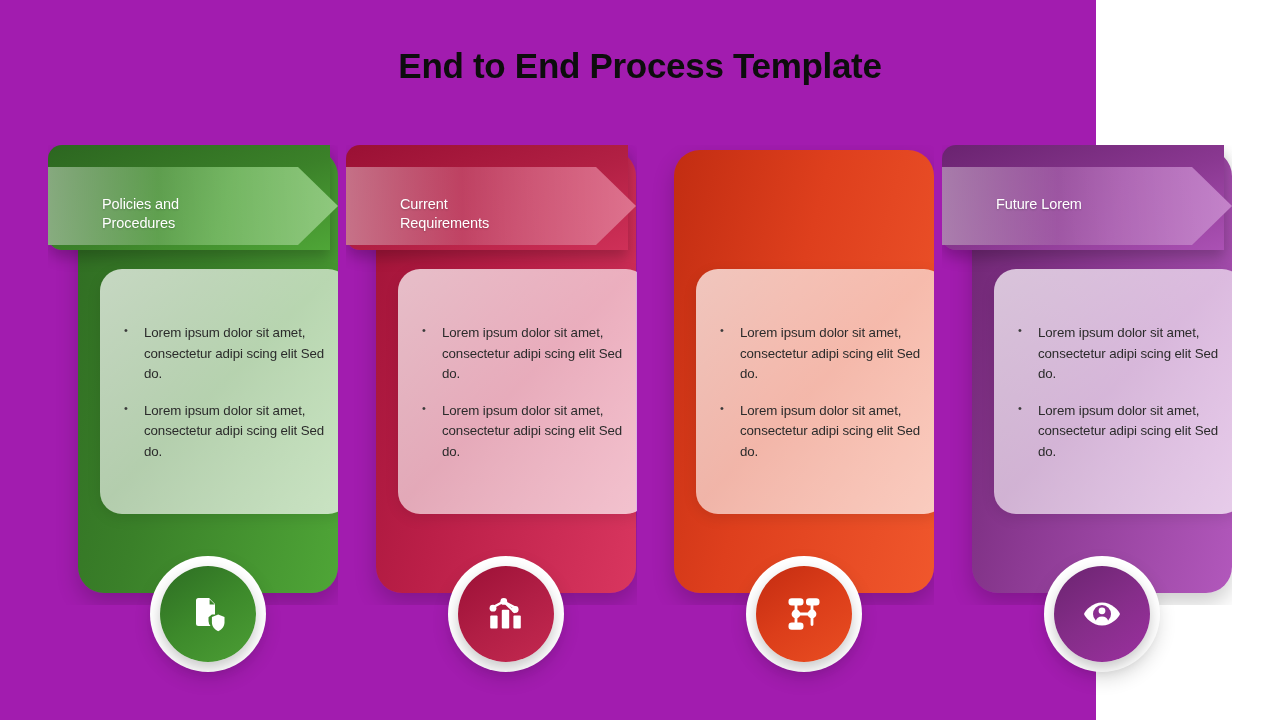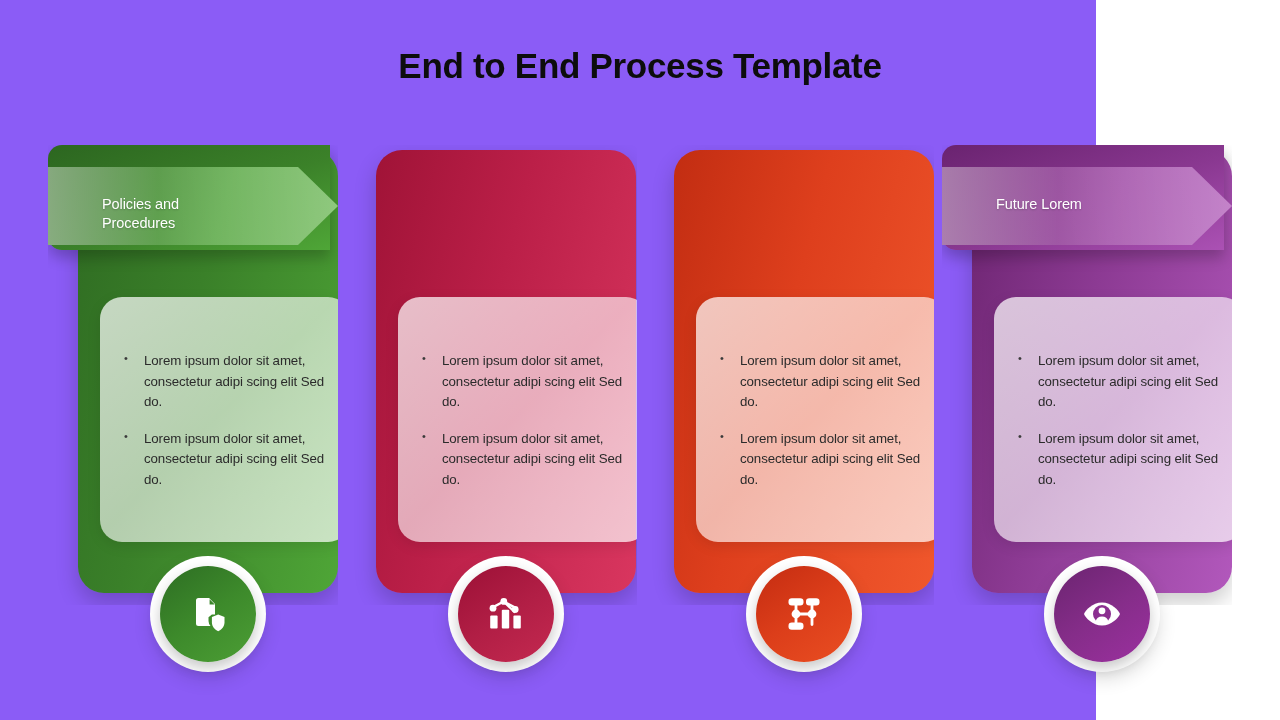--- a/index.html
+++ b/index.html
@@ -2,21 +2,21 @@
 <html><head>
 <meta charset="utf-8">
 <style>
   * { box-sizing: border-box; margin: 0; padding: 0; }
   html, body {
     width: 1280px; height: 720px;
     background: #ffffff;
     font-family: "Liberation Sans", sans-serif;
     overflow: hidden;
   }
-  .stage { position: relative; width: 1096px; height: 720px; background: #8b5cf6; }
+  .stage { position: relative; width: 1096px; height: 720px; background: #a21caf; }
 
   .page-title {
     position: absolute;
     top: 46px; left: 0; width: 1280px;
     text-align: center;
     font-size: 35px;
     font-weight: 700;
     letter-spacing: -0.3px;
     color: #0d0d0d;
     font-family: "Liberation Sans", sans-serif;
@@ -63,21 +63,21 @@
     font-weight: 400;
     line-height: 1.32;
     color: #ffffff;
     white-space: pre-line;
     text-shadow: 0 1px 2px rgba(0,0,0,0.22);
     letter-spacing: -0.1px;
   }
 
   .panel {
     position: absolute;
-    left: 52px; top: 152px;
+    left: 52px; top: 124px;
     width: 250px; height: 245px;
     border-radius: 22px;
     background: linear-gradient(135deg, rgba(255,255,255,0.72) 0%, rgba(255,255,255,0.62) 48%, rgba(255,255,255,0.70) 100%);
     box-shadow: 0 4px 14px rgba(0,0,0,0.10);
     padding: 54px 22px 8px 22px;
   }
   .bullet-list { list-style: none; }
   .bullet-item {
     position: relative;
     padding-left: 22px;
@@ -144,20 +144,26 @@
           <path d="M8 6.5a2.5 2.5 0 0 1 2.5-2.5h10.6L27 9.9v10.6h-3.1l-3.4 2.8V27a7.9 7.9 0 0 0 2 5H10.5A2.5 2.5 0 0 1 8 29.5zM21.6 5.3v5.2h5.2zM12 11.8h5.6v2.6H12zm0 5.6h9.6V20H12zm0 5.6h7.2v2.6H12zm0 5.6h6v2.6h-6z"></path>
           <path d="M30.2 20.6l6.3 2.4v5.3c0 4-2.7 7.6-6.3 8.9-3.6-1.3-6.3-4.9-6.3-8.9V23z"></path>
         </svg>
       </span>
     </div>
   </div>
 
   <div class="col" style="left:346px;">
     <div class="card-clip" style="left:0;top:145px;width:291px;height:460px;">
       <div class="card-body" style="background:linear-gradient(105deg,#a01337 0%,#bb1f48 42%,#d9365f 100%);"></div>
+      <div class="banner">
+        <div class="banner-base" style="background:linear-gradient(160deg,#9a1034 0%,#b22044 55%,#cf3058 100%);"></div>
+        <div class="banner-arrow" style="background:linear-gradient(90deg,rgba(255,255,255,0.40) 0%,rgba(255,255,255,0.14) 40%,rgba(255,255,255,0.30) 100%),linear-gradient(105deg,#9e1237 0%,#c02b52 60%,#d1365e 100%);"></div>
+        <div class="banner-label">Current
+Requirements</div>
+      </div>
       <div class="panel">
         <ul class="bullet-list">
           <li class="bullet-item">Lorem ipsum dolor sit amet, consectetur adipi scing elit Sed do.</li>
           <li class="bullet-item">Lorem ipsum dolor sit amet, consectetur adipi scing elit Sed do.</li>
         </ul>
       </div>
     </div>
     <div class="badge-ring" style="left:102px;top:556px;"></div>
     <div class="badge" style="left:112px;top:566px;background:linear-gradient(145deg,#9c1036 0%,#b11e45 50%,#c42950 100%);">
       <span>

